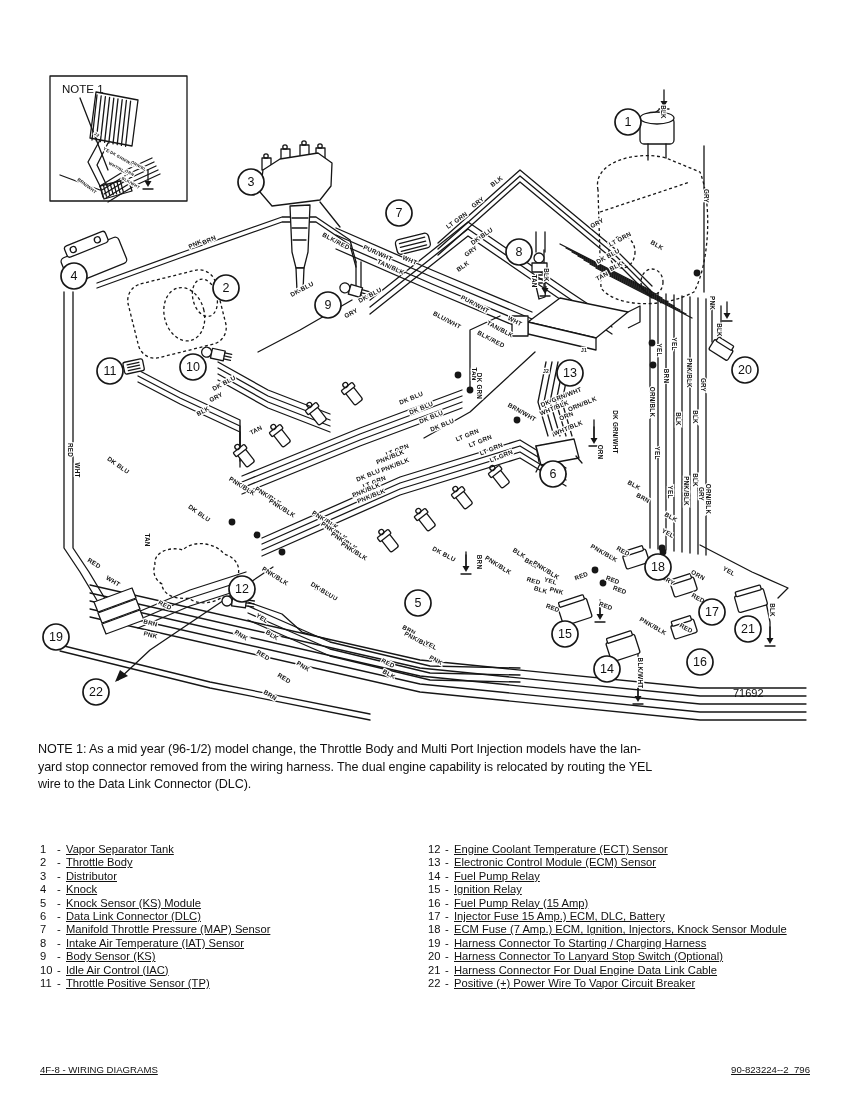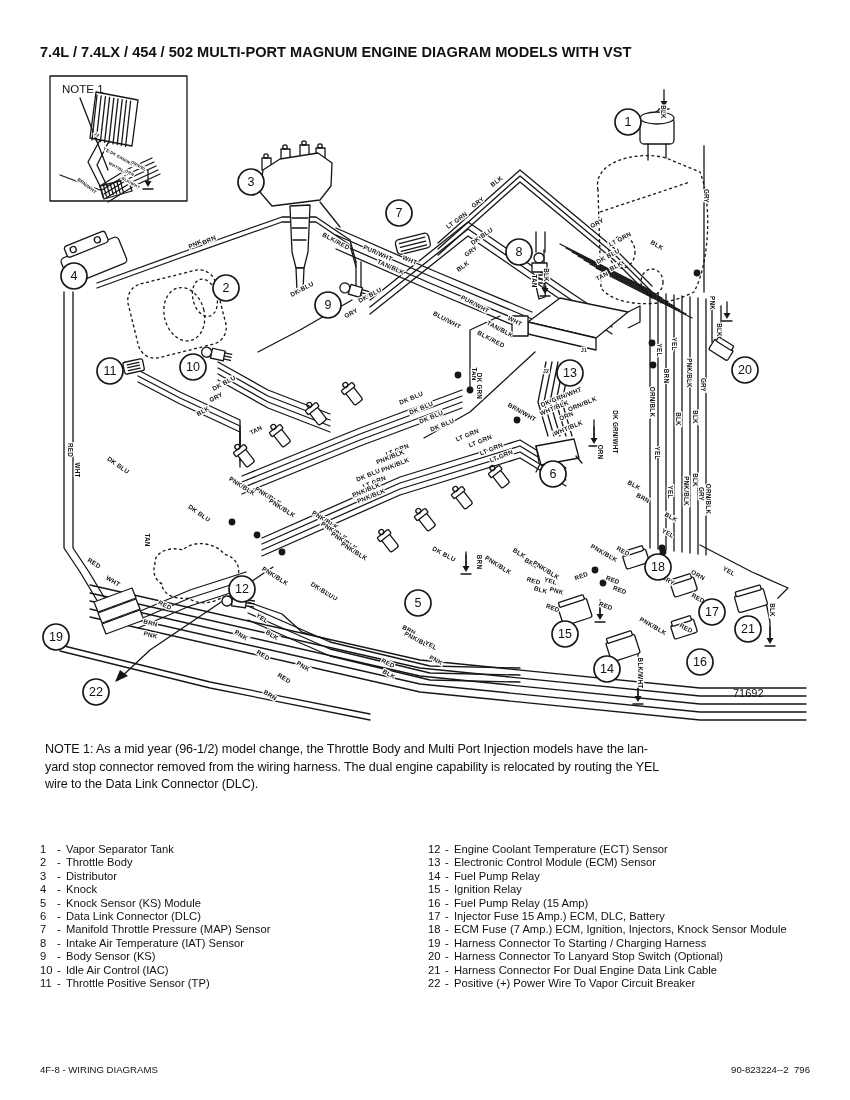--- a/index.html
+++ b/index.html
@@ -10,37 +10,36 @@
   .wire{fill:none;stroke:#161616;stroke-width:1.3;stroke-linejoin:round;stroke-linecap:round;}
   .comp{fill:none;stroke:#161616;stroke-width:1.3;stroke-linejoin:round;}
   .compf{fill:#fff;stroke:#161616;stroke-width:1.3;stroke-linejoin:round;}
   .dashed{stroke-dasharray:3 2.6;}
   .wlbl{font-family:"Liberation Sans",sans-serif;fill:#111;stroke:#fff;stroke-width:2.4px;
         paint-order:stroke;letter-spacing:.25px;font-weight:bold;}
   .callout-circle{fill:#fff;stroke:#161616;stroke-width:1.7;}
   .callout-num{font-family:"Liberation Sans",sans-serif;font-size:12.5px;fill:#111;text-anchor:middle;}
   .svgtext{font-family:"Liberation Sans",sans-serif;fill:#111;}
   #notes{position:absolute;left:38px;top:741px;width:780px;font-size:12.6px;line-height:17.6px;letter-spacing:-0.1px;}
-  #notes p{margin:0 0 11px 7px;white-space:pre-line;}
+  #notes p{margin:0 0 11px 0;white-space:pre-line;}
   #legend{position:absolute;left:40px;top:843px;width:772px;display:flex;font-size:11.2px;line-height:13.4px;}
   .lcol{display:flex;flex-direction:column;}
   #legend-left{width:388px;}
   #legend-right{width:384px;}
   .lrow{display:flex;align-items:flex-start;}
   .lnum{width:17px;flex:none;}
   .ldash{width:9px;flex:none;}
-  .ltxt{flex:1;}
+  .ltxt{flex:1;text-decoration:underline;}
   #footer{position:absolute;left:40px;right:40px;top:1064px;display:flex;justify-content:space-between;
-          font-size:9.6px;white-space:pre;}
+          font-size:9.6px;white-space:pre;text-decoration:underline;}
 </style>
 </head>
 <body>
 
 <div id="page">
-  <div id="title">7.4L / 7.4LX / 454 / 502 MULTI-PORT MAGNUM ENGINE DIAGRAM MODELS WITH VST</div>
 
   <svg id="diagram" width="850" height="735" viewBox="0 0 850 735">
     <g id="gw">
         <polyline points="97,283 180,253 282,217 316,217 350,240 356,262" class="wire"></polyline>
         <polyline points="97,288 180,258 282,222 316,222 350,245 356,267" class="wire"></polyline>
         <polyline points="336,228 432,270 532,312" class="wire"></polyline>
         <polyline points="336,235 432,277 532,319" class="wire"></polyline>
         <polyline points="336,242 432,284 532,326" class="wire"></polyline>
         <polyline points="336,249 432,291 532,333" class="wire"></polyline>
         <polyline points="438,243 520,170 614,248 652,286" class="wire"></polyline>

